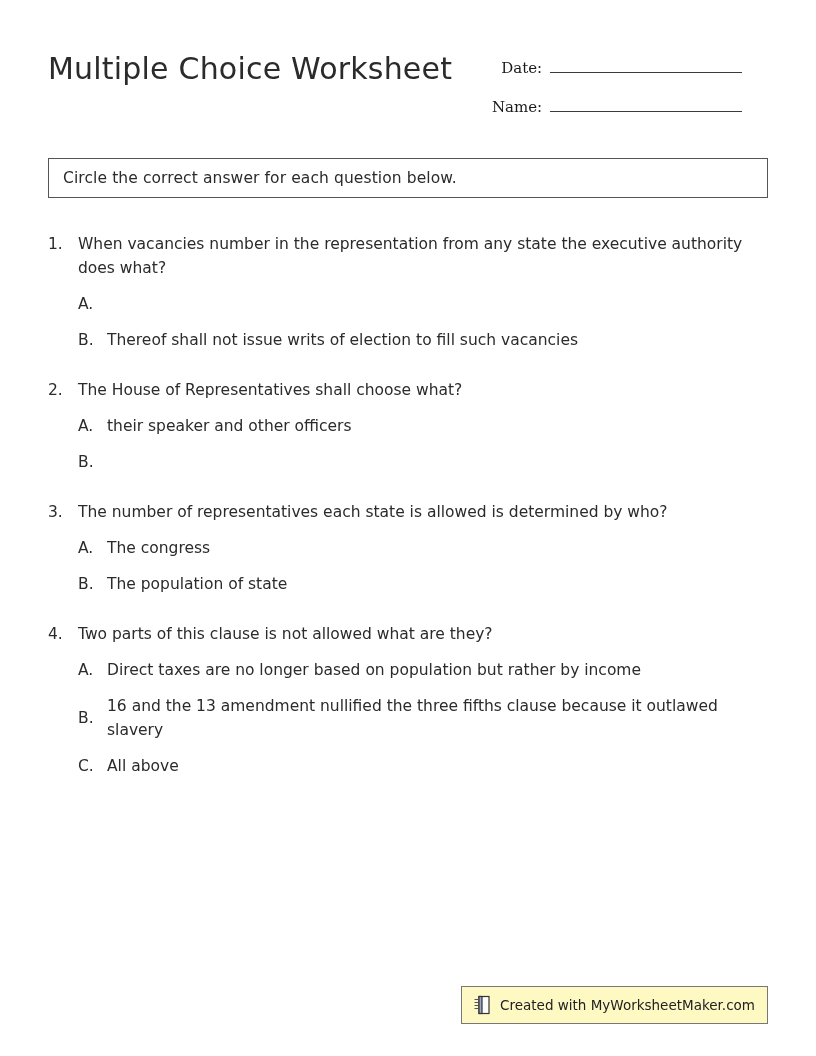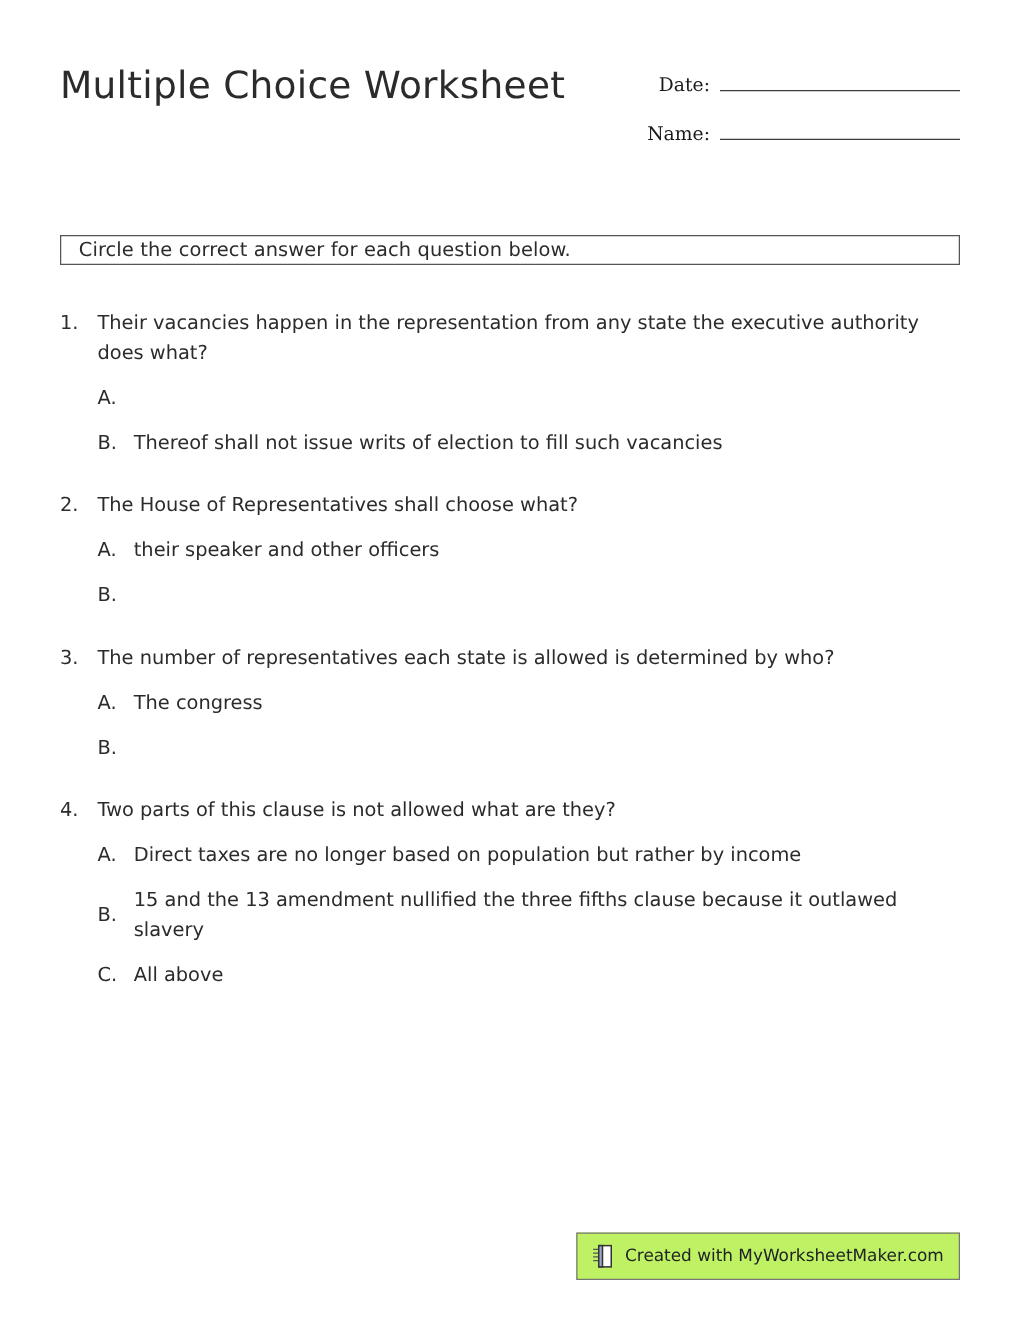--- a/index.html
+++ b/index.html
@@ -21,21 +21,20 @@
     width: 816px;
     height: 1056px;
     box-sizing: border-box;
     padding: 40px 48px;
   }
 
   
   .header {
     display: flex;
     align-items: flex-start;
-    justify-content: space-between;
     margin-top: 8px;
   }
   .worksheet-title {
     font-size: 30px;
     font-weight: 400;
     letter-spacing: 0.2px;
     color: #2b2b2b;
     line-height: 1.1;
     margin: 0;
     padding-top: 4px;
@@ -59,24 +58,24 @@
     white-space: nowrap;
   }
   .field-line {
     width: 192px;
     border-bottom: 1.3px solid #3b3b3b;
     height: 16px;
   }
 
   
   .instruction-box {
-    margin-top: 54px;
+    margin-top: 24px;
     border: 1.3px solid #555;
     box-sizing: border-box;
-    height: 24px;
+    height: 40px;
     display: flex;
     align-items: center;
     padding: 0 14px;
     width: 720px;
   }
   .instruction-text {
     font-size: 15.5px;
     color: #2b2b2b;
     letter-spacing: 0.1px;
   }
@@ -131,21 +130,21 @@
     line-height: 1.55;
     max-width: 660px;
   }
 
   
   .footer-badge {
     position: absolute;
     right: 48px;
     bottom: 32px;
     border: 1.2px solid #777;
-    background: #bef264;
+    background: #fef9c3;
     height: 38px;
     box-sizing: border-box;
     display: flex;
     align-items: center;
     padding: 0 12px;
   }
   .badge-icon {
     width: 18px;
     height: 20px;
     margin-right: 8px;
@@ -180,21 +179,21 @@
 
   <div class="instruction-box">
     <span class="instruction-text">Circle the correct answer for each question below.</span>
   </div>
 
   <div class="questions">
 
     <div class="question-block">
       <div class="question-row">
         <span class="q-number">1.</span>
-        <span class="q-text">Their vacancies happen in the representation from any state the executive authority does what?</span>
+        <span class="q-text">When vacancies number in the representation from any state the executive authority does what?</span>
       </div>
       <div class="choices">
         <div class="choice-row">
           <span class="choice-letter">A.</span>
         </div>
         <div class="choice-row">
           <span class="choice-letter">B.</span>
           <span class="choice-text">Thereof shall not issue writs of election to fill such vacancies</span>
         </div>
       </div>
@@ -221,37 +220,38 @@
         <span class="q-number">3.</span>
         <span class="q-text">The number of representatives each state is allowed is determined by who?</span>
       </div>
       <div class="choices">
         <div class="choice-row">
           <span class="choice-letter">A.</span>
           <span class="choice-text">The congress</span>
         </div>
         <div class="choice-row">
           <span class="choice-letter">B.</span>
+          <span class="choice-text">The population of state</span>
         </div>
       </div>
     </div>
 
     <div class="question-block">
       <div class="question-row">
         <span class="q-number">4.</span>
         <span class="q-text">Two parts of this clause is not allowed what are they?</span>
       </div>
       <div class="choices">
         <div class="choice-row">
           <span class="choice-letter">A.</span>
           <span class="choice-text">Direct taxes are no longer based on population but rather by income</span>
         </div>
         <div class="choice-row">
           <span class="choice-letter centered">B.</span>
-          <span class="choice-text">15 and the 13 amendment nullified the three fifths clause because it outlawed slavery</span>
+          <span class="choice-text">16 and the 13 amendment nullified the three fifths clause because it outlawed slavery</span>
         </div>
         <div class="choice-row">
           <span class="choice-letter">C.</span>
           <span class="choice-text">All above</span>
         </div>
       </div>
     </div>
 
   </div>
 

